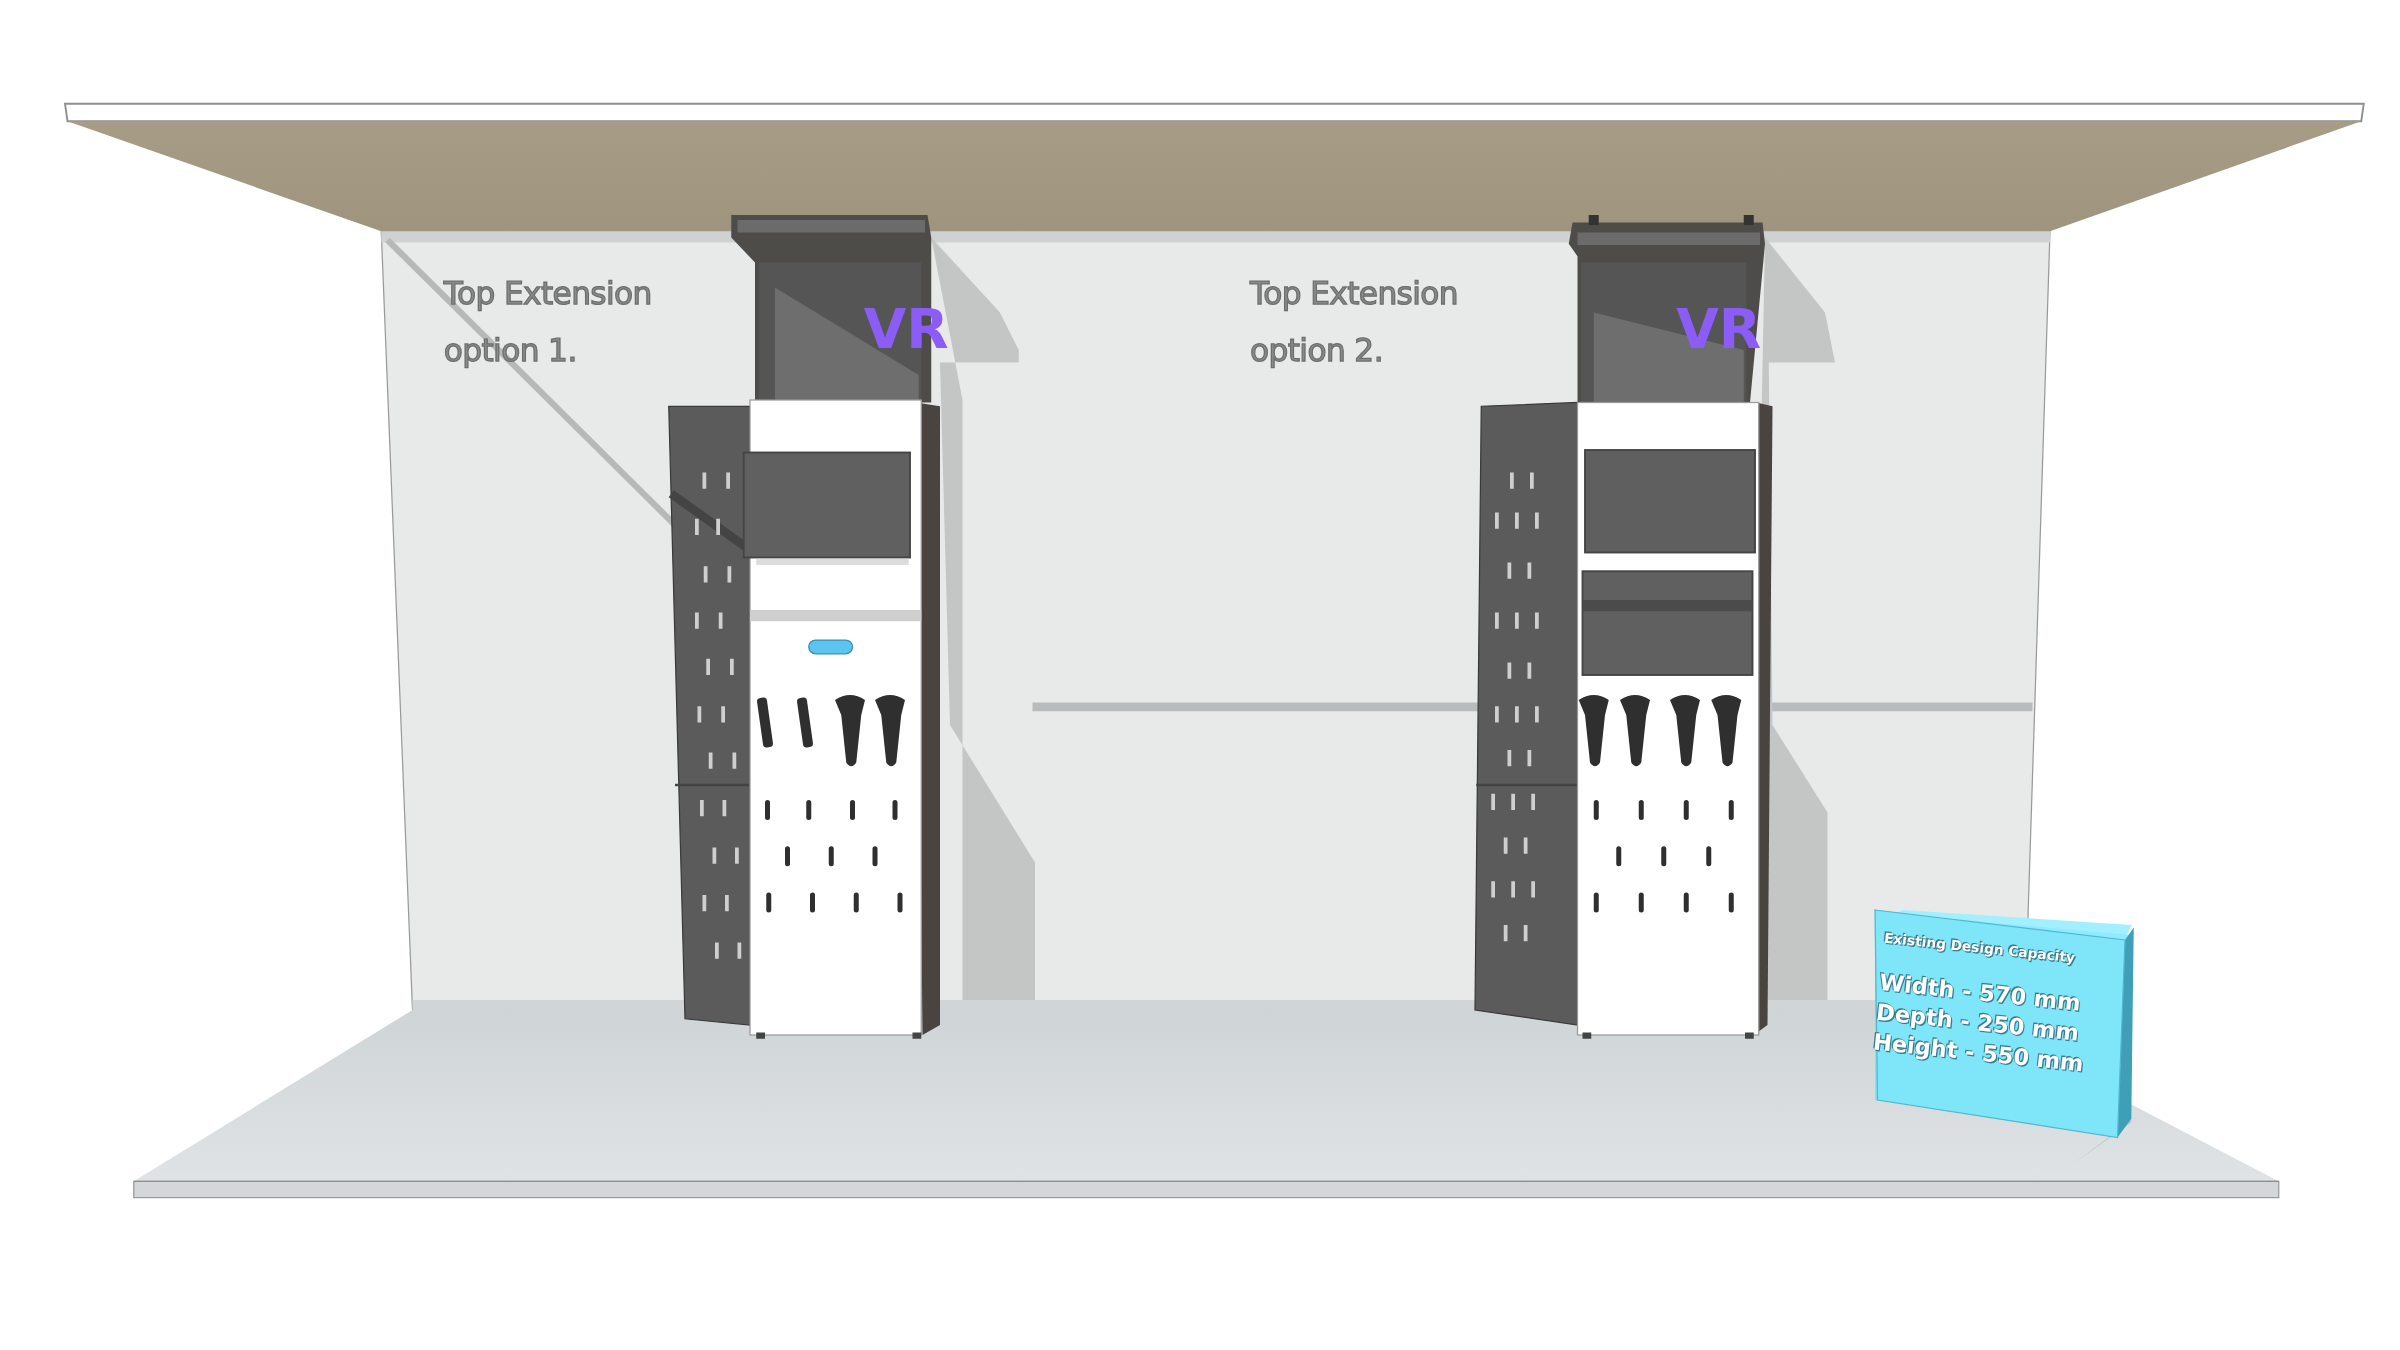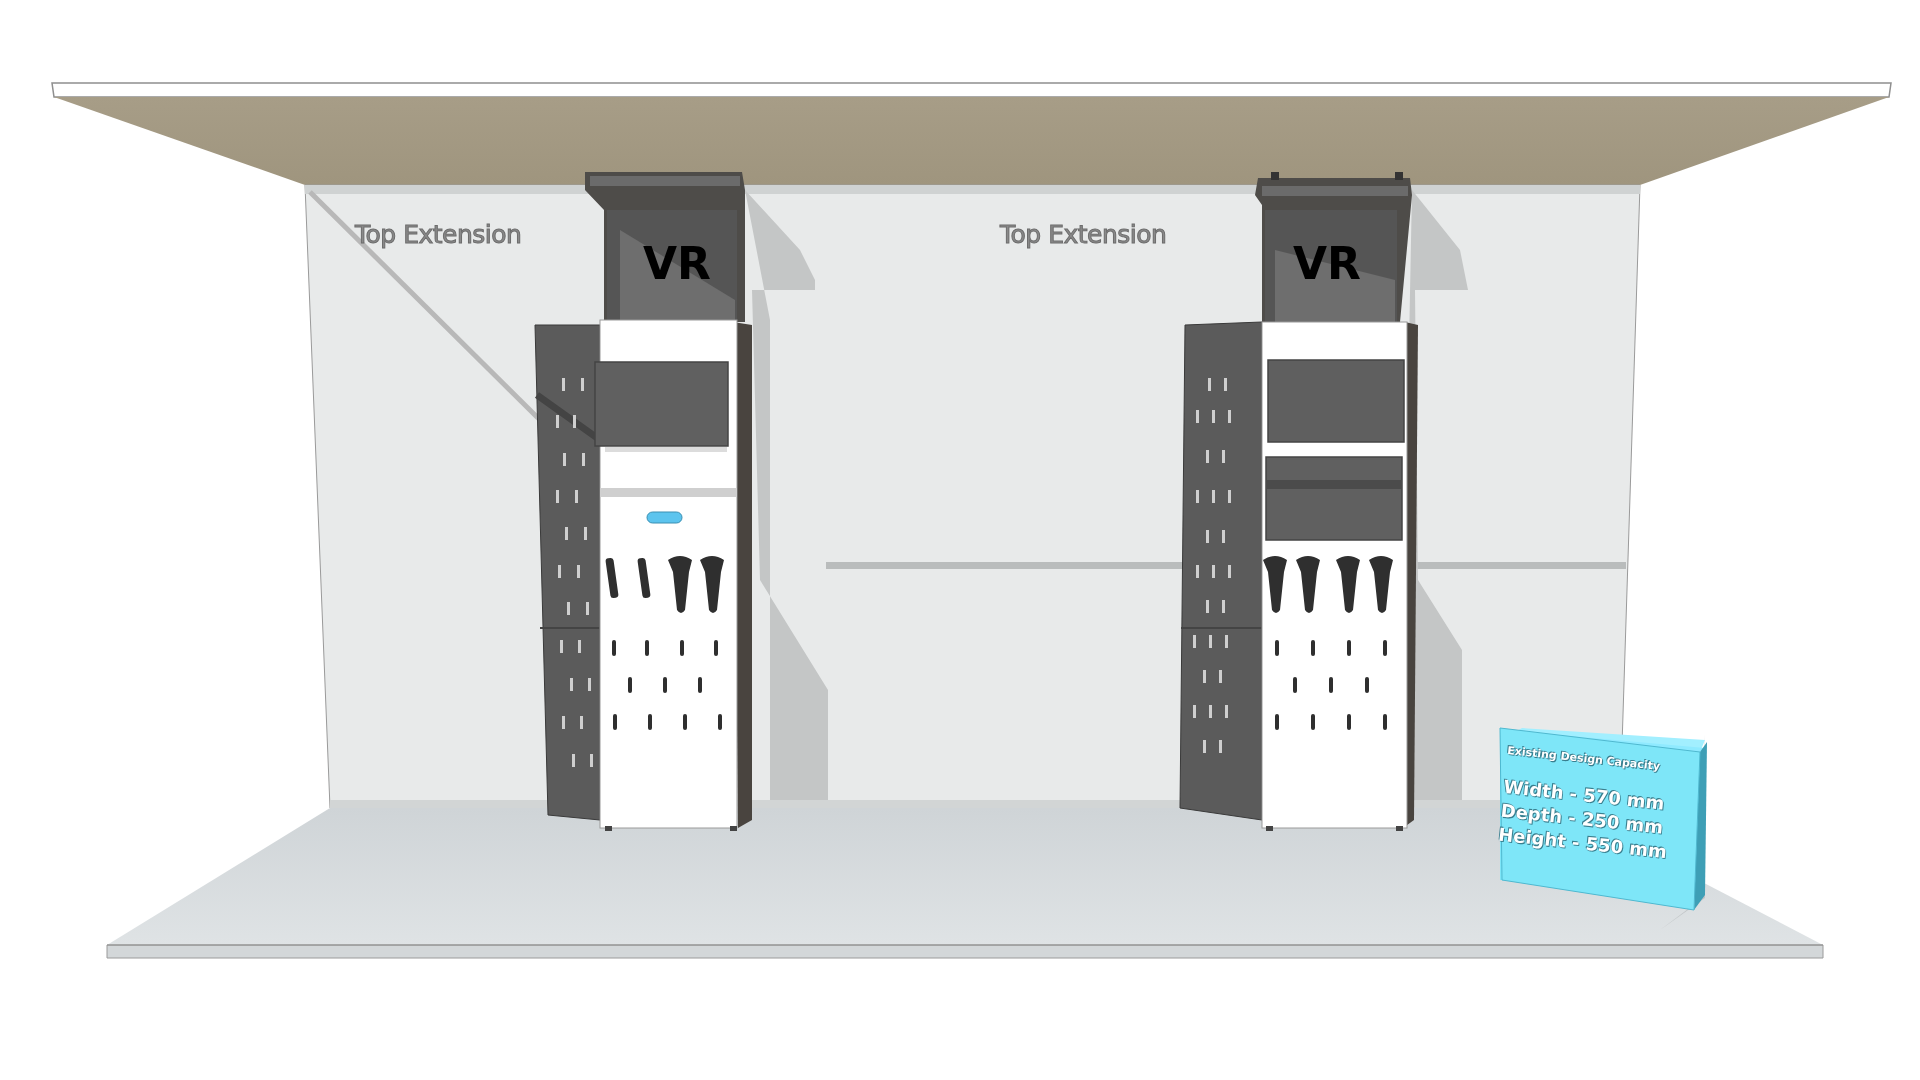--- a/index.html
+++ b/index.html
@@ -1,20 +1,20 @@
 <!DOCTYPE html>
 <html><head>
 <meta charset="utf-8">
 <style>
   html,body{margin:0;padding:0;background:#ffffff;}
   body{width:1920px;height:1080px;position:relative;overflow:hidden;font-family:"DejaVu Sans",sans-serif;}
   svg.scene{position:absolute;left:0;top:0;width:1920px;height:1080px;}
   .label{position:absolute;font-family:"DejaVu Sans",sans-serif;font-size:25px;line-height:46px;color:#8a8a8a;
          -webkit-text-stroke:1px #6d6d6d;letter-spacing:-0.5px;white-space:nowrap;}
-  .vr{position:absolute;font-family:"DejaVu Sans",sans-serif;font-weight:bold;font-size:44px;color:#000000;letter-spacing:0px;}
+  .vr{position:absolute;font-family:"DejaVu Sans",sans-serif;font-weight:bold;font-size:44px;color:#8b5cf6;letter-spacing:0px;margin-left:48px;}
   .info{position:absolute;left:1508px;top:744px;width:185px;transform:rotate(6deg);transform-origin:left top;
         color:#ffffff;font-family:"DejaVu Sans",sans-serif;text-shadow:0 0 1px #3a7f8f,1px 1px 0 #3a7f8f,-1px -1px 0 #3a7f8f;}
   .info .t{font-size:11px;font-weight:bold;margin-bottom:18px;}
   .info .r{font-size:18px;font-weight:bold;line-height:24px;}
 </style>
 </head>
 <body>
 
 <svg class="scene" viewBox="0 0 1920 1080" xmlns="http://www.w3.org/2000/svg">
   <defs>
@@ -197,23 +197,25 @@
     <polygon points="1500,728 1522,734 1700,752 1700,900 1500,880" fill="#7ee6f8"></polygon>
     <polygon points="1522,728 1508,736 1500,732 1700,752 1705,740" fill="#a2efff"></polygon>
     <polygon points="1505,730 1525,732 1705,748 1700,752" fill="#8feaff"></polygon>
     <polygon points="1700,752 1707,742 1705,895 1694,910" fill="#3e9fb6"></polygon>
     <polygon points="1500,728 1700,752 1694,910 1502,880" fill="#7ee6f8" stroke="#4fb8cf" stroke-width="1"></polygon>
   </g>
 </svg>
 
 <div class="label" style="left:355px;top:212px;">
   <div>Top Extension</div>
+  <div>option 1.</div>
 </div>
 <div class="label" style="left:1000px;top:212px;">
   <div>Top Extension</div>
+  <div>option 2.</div>
 </div>
 
 <div class="vr" style="left:643px;top:238px;">VR</div>
 <div class="vr" style="left:1293px;top:238px;">VR</div>
 
 <div class="info">
   <div class="t">Existing Design Capacity</div>
   <div class="r">Width - 570 mm</div>
   <div class="r">Depth - 250 mm</div>
   <div class="r">Height - 550 mm</div>

